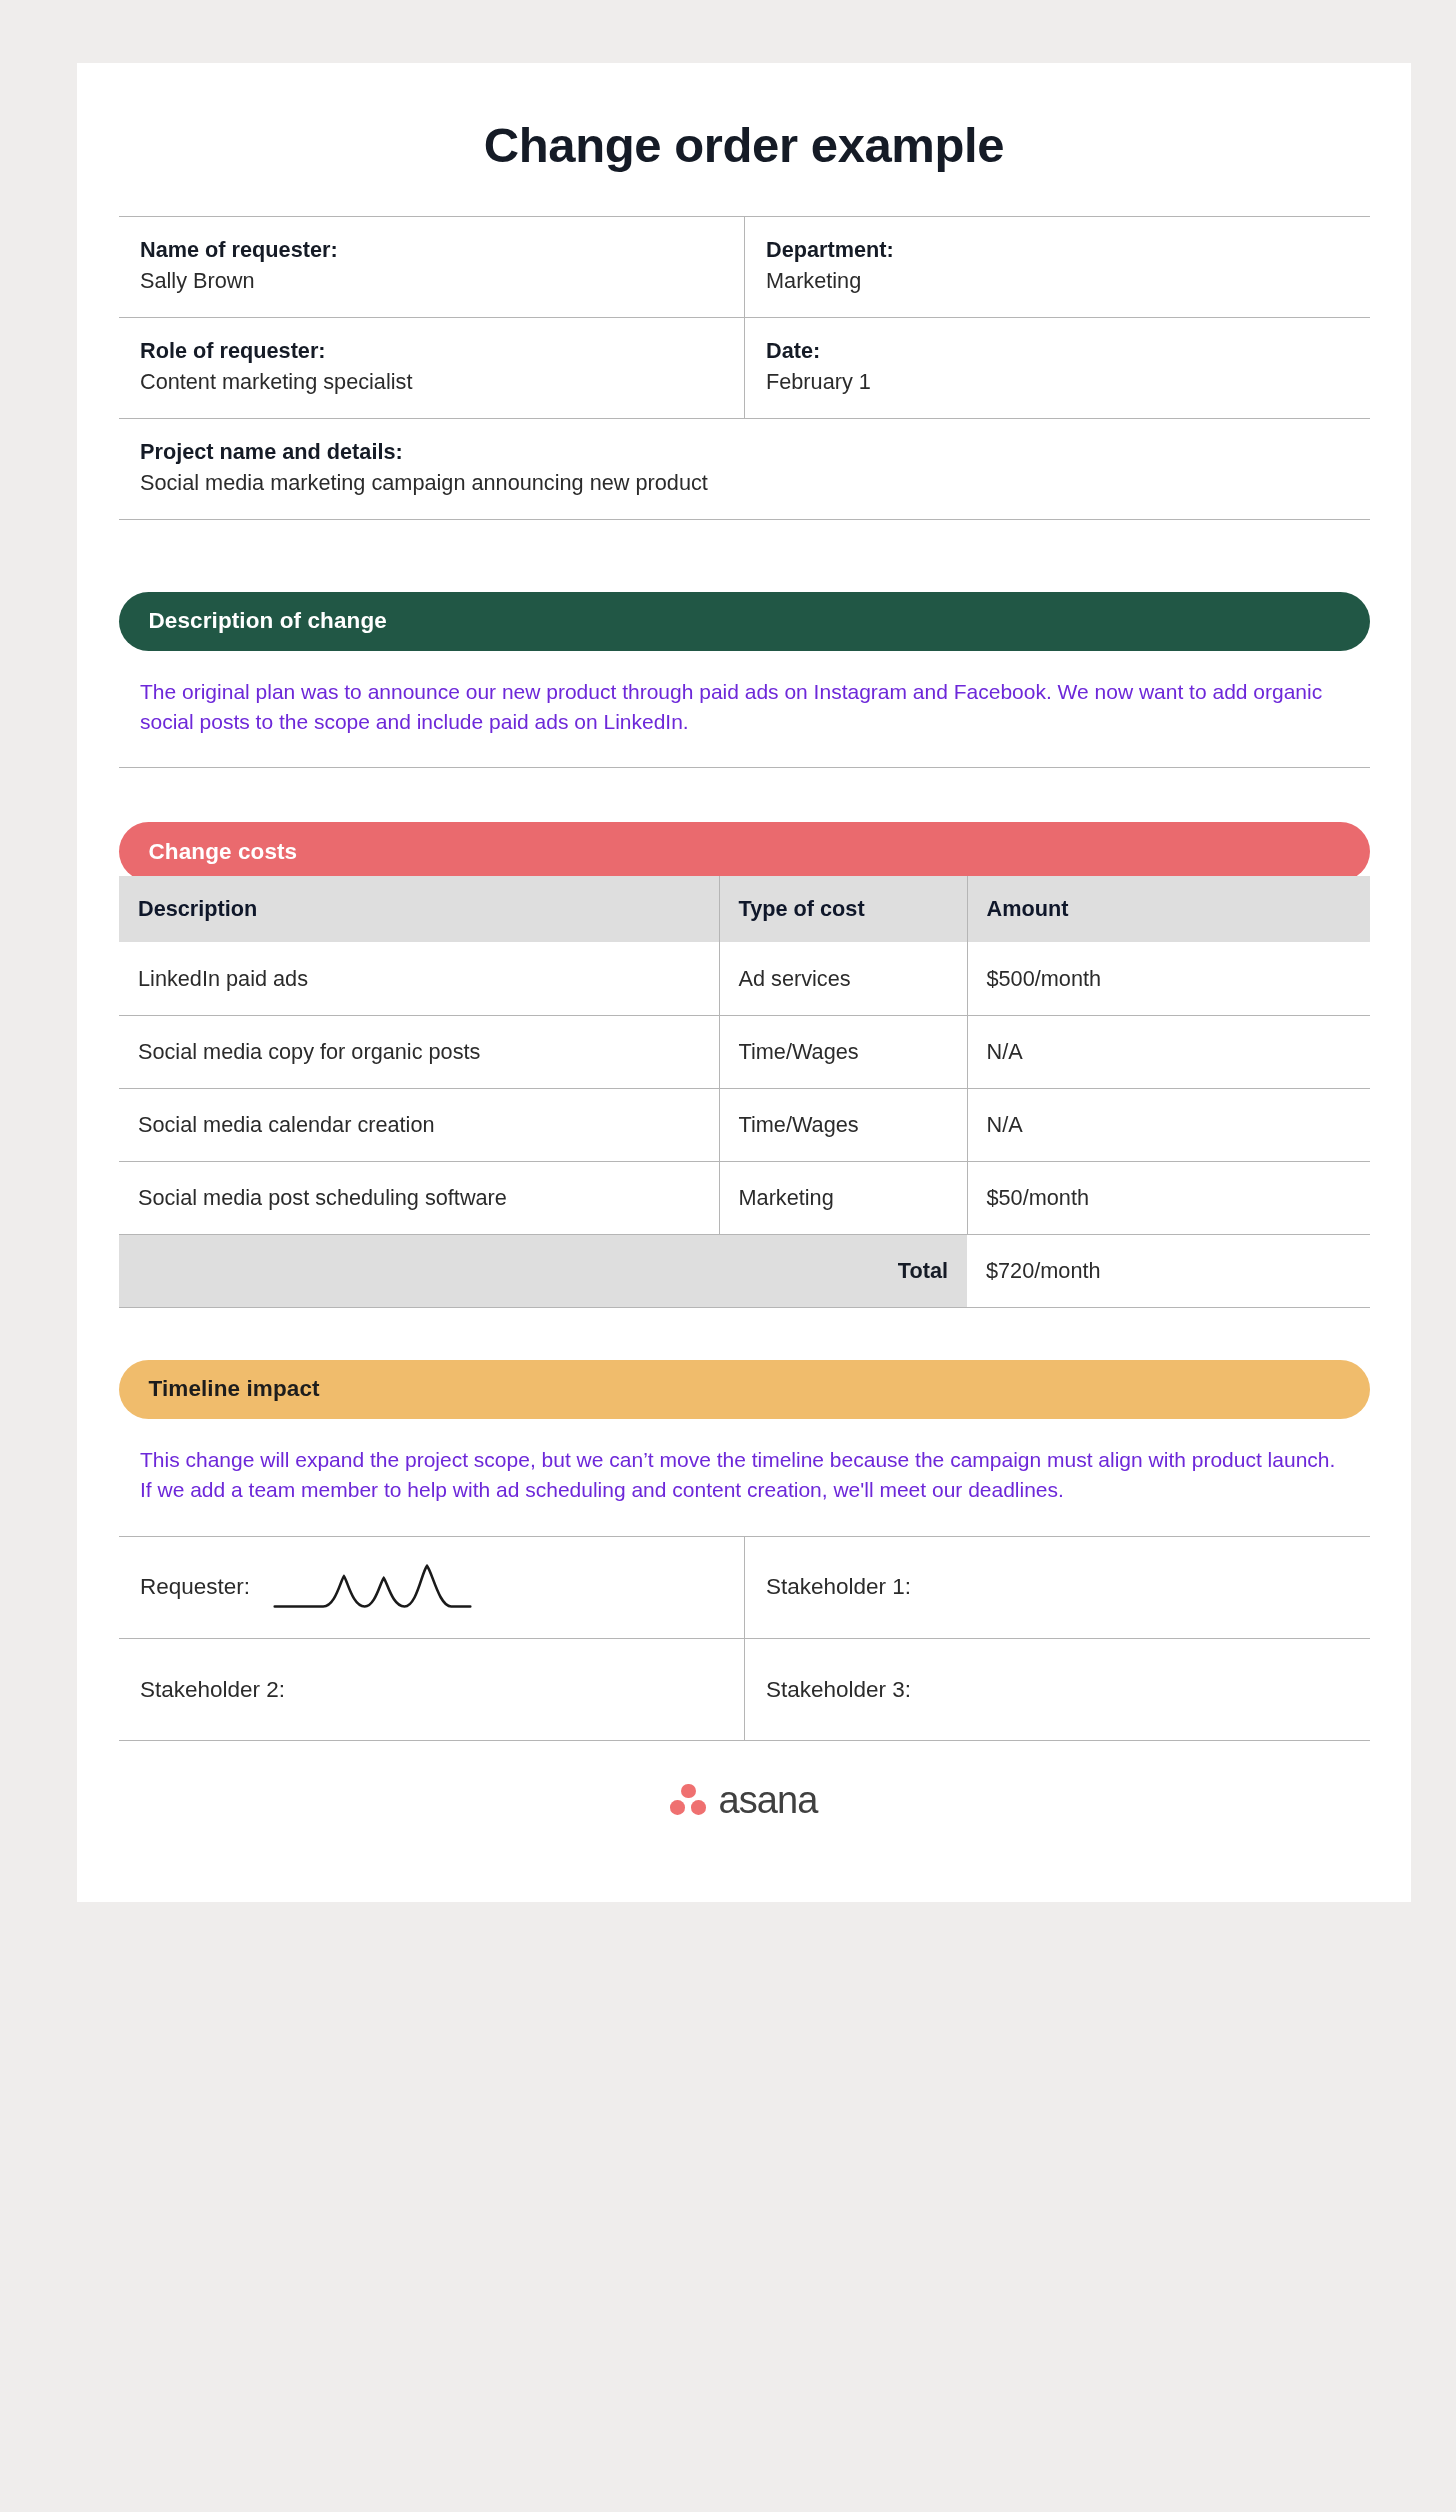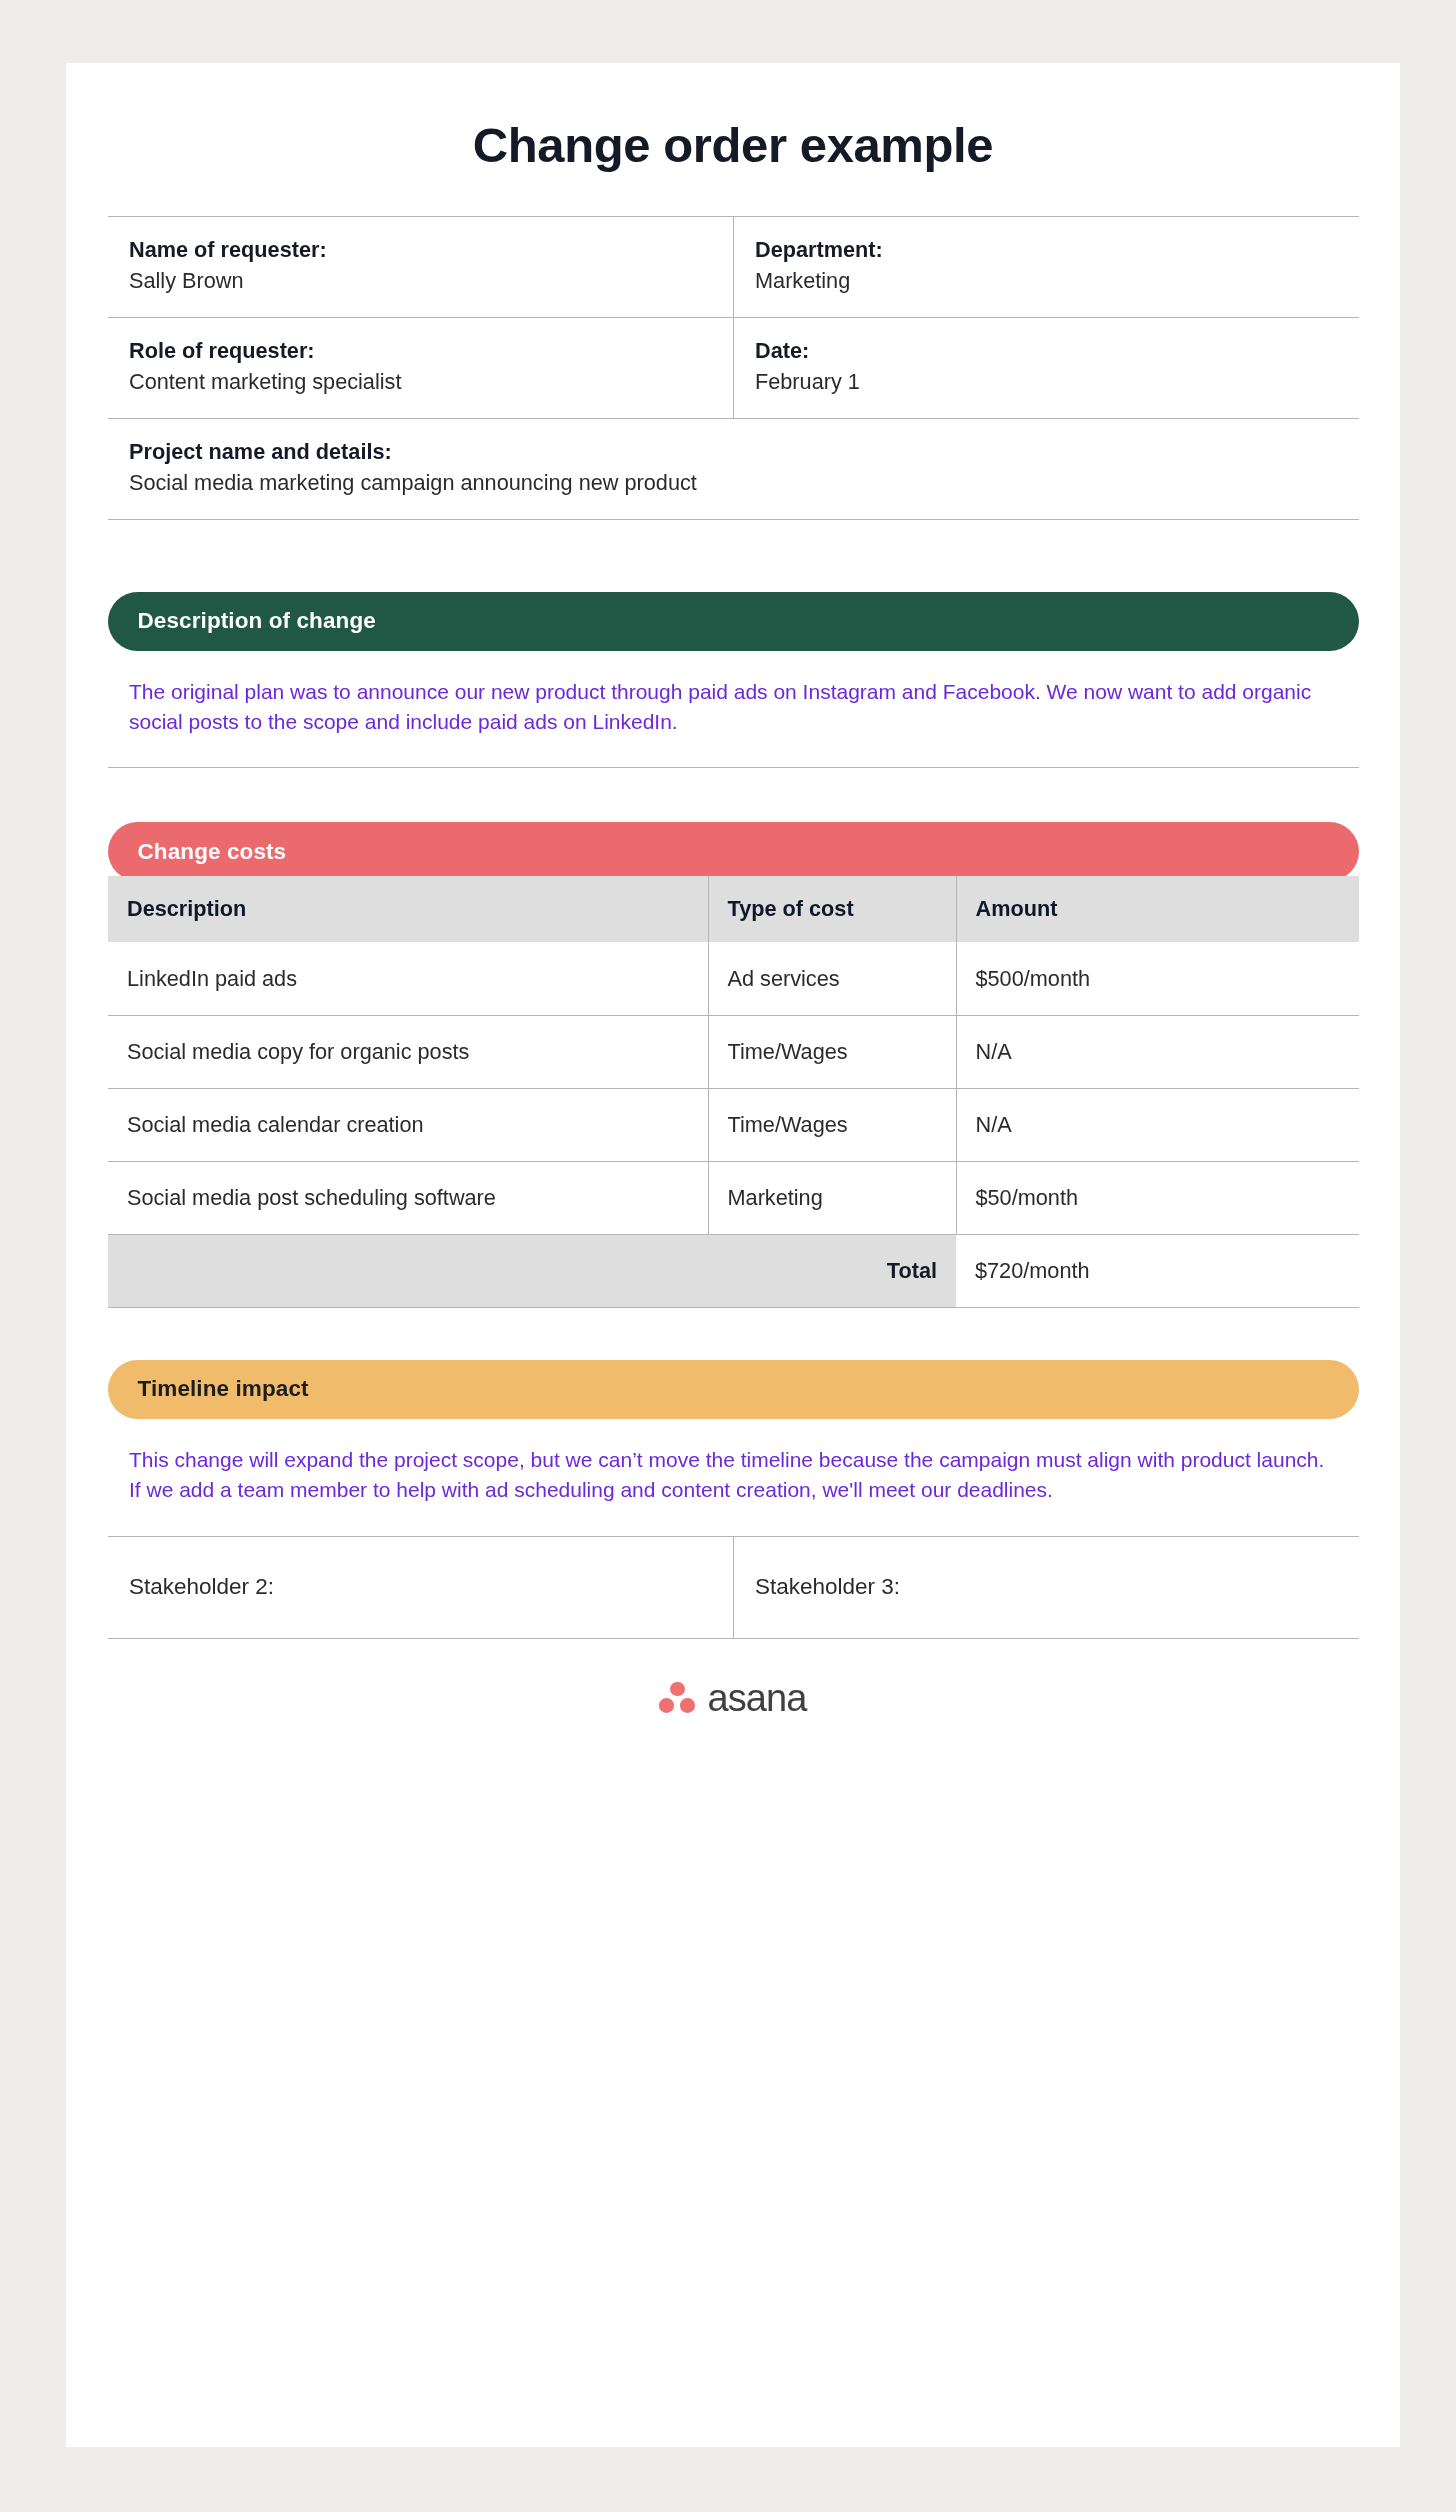--- a/index.html
+++ b/index.html
@@ -14,24 +14,24 @@
 
   .page-bg {
     width: 1456px;
     height: 2512px;
     background: #efedec;
     position: relative;
   }
 
   .card {
     position: absolute;
-    left: 66px;
+    left: 77px;
     top: 63px;
     width: 1334px;
-    height: 2384px;
+    height: 1839px;
     background: #ffffff;
   }
 
   .inner {
     padding: 0 42px;
   }
 
   
   .doc-title {
     text-align: center;
@@ -280,20 +280,37 @@
 
       <div class="section-wrap">
         <div class="pill pill-orange">Timeline impact</div>
         <div class="body-text">This change will expand the project scope, but we can’t move the timeline because the campaign must align with product launch. If we add a team member to help with ad scheduling and content creation, we'll meet our deadlines.</div>
       </div>
 
       <table class="sig-table">
         <tbody>
           <tr>
             <td>
+              <div class="sig-cell-inner">
+                <span>Requester:</span>
+                <span class="sig-mark">
+                  <svg width="199" height="49" viewBox="0 0 230 56" xmlns="http://www.w3.org/2000/svg">
+                    <path d="M2 50 L58 50 C72 50 78 20 82 15 C86 20 92 50 106 50
+                             C118 50 124 22 128 17 C132 22 138 50 152 50
+                             C166 50 172 10 178 3 C184 10 192 50 206 50 L228 50" fill="none" stroke="#1a1a1a" stroke-width="3" stroke-linecap="round"></path>
+                  </svg>
+                </span>
+              </div>
+            </td>
+            <td>
+              <span>Stakeholder 1:</span>
+            </td>
+          </tr>
+          <tr>
+            <td>
               <span>Stakeholder 2:</span>
             </td>
             <td>
               <span>Stakeholder 3:</span>
             </td>
           </tr>
         </tbody>
       </table>
 
       <div class="footer">

